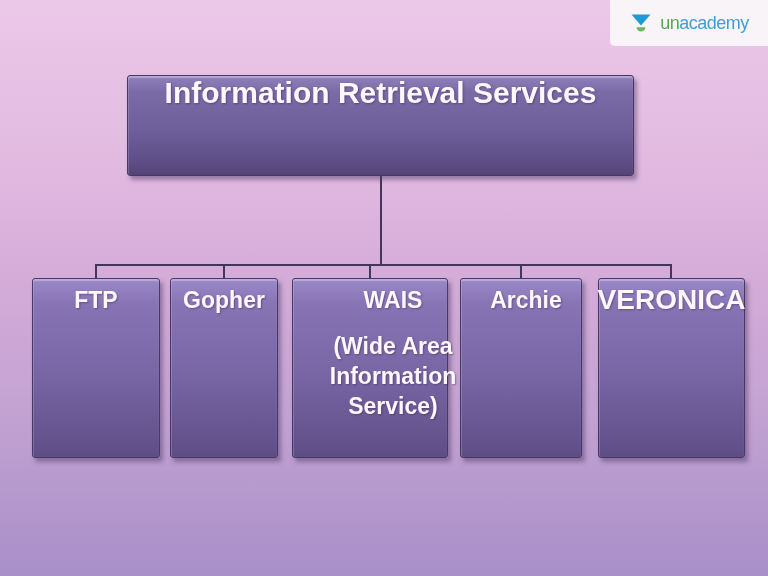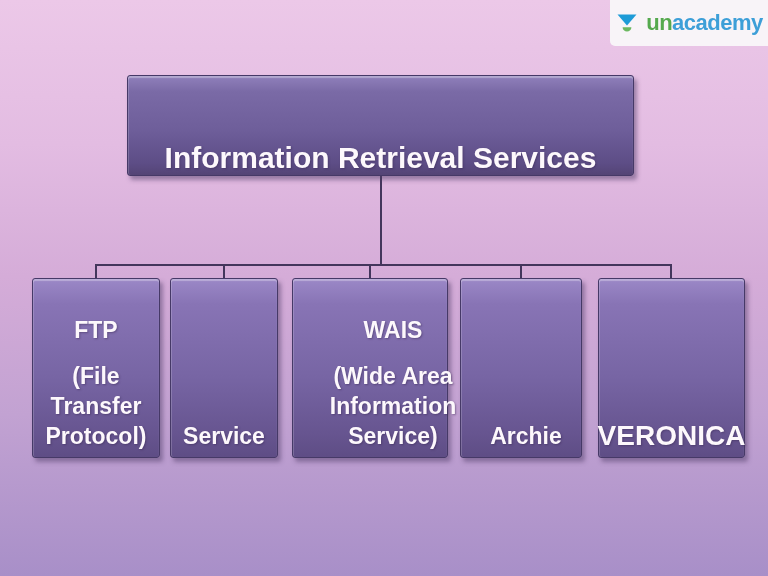--- a/index.html
+++ b/index.html
@@ -28,22 +28,22 @@
     height: 46px;
     background: #f8f4f8;
     border-bottom-left-radius: 5px;
     display: flex;
     align-items: center;
     justify-content: center;
     gap: 7px;
   }
   .logo-glyph { width: 24px; height: 24px; position: relative; flex: 0 0 auto; }
   .logo-wordmark {
-    font-size: 22px;
-    font-weight: 700;
+    font-size: 18px;
+    font-weight: 400;
     letter-spacing: -0.5px;
     line-height: 1;
     white-space: nowrap;
   }
   .logo-un { color: #55a94e; }
   .logo-academy { color: #3d9fd8; }
 
   
   .connector {
     position: absolute;
@@ -53,21 +53,21 @@
   
   .node {
     position: absolute;
     border: 1px solid #463967;
     border-radius: 3px;
     color: #fdf8fc;
     text-align: center;
     display: flex;
     flex-direction: column;
     align-items: center;
-    justify-content: flex-end;
+    justify-content: flex-start;
     box-shadow:
       3px 4px 4px rgba(82, 62, 105, 0.5),
       inset 0 2px 1px rgba(255, 255, 255, 0.32),
       inset 1px 0 0 rgba(255, 255, 255, 0.15);
     text-shadow: 1px 1px 2px rgba(55, 38, 80, 0.45);
   }
   .node-root {
     left: 127px; top: 75px; width: 507px; height: 101px;
     background: linear-gradient(180deg,
       #9080bb 0%, #7a6aa6 16%, #6e5e9a 55%, #5d4d86 88%, #544475 100%);
@@ -80,21 +80,20 @@
   .node-child {
     top: 278px; height: 180px;
     background: linear-gradient(180deg,
       #9b88c7 0%, #8874b5 14%, #7765a4 55%, #66548f 88%, #5e4d85 100%);
     padding: 6px 2px;
   }
   .node-child .node-title {
     font-size: 23px;
     font-weight: bold;
     line-height: 30px;
-    margin-top: 16px;
   }
   .node-child .node-subtitle {
     font-size: 23px;
     font-weight: bold;
     line-height: 30px;
     margin-top: 16px;
   }
   .node-ftp      { left: 32px;  width: 128px; }
   .node-gopher   { left: 170px; width: 108px; }
   .node-wais     { left: 292px; width: 156px; padding-left: 48px; }
@@ -124,25 +123,24 @@
   <div class="connector" style="left:369px; top:264px; width:2px; height:15px;"></div>
   <div class="connector" style="left:520px; top:264px; width:2px; height:15px;"></div>
   <div class="connector" style="left:670px; top:264px; width:2px; height:15px;"></div>
 
   <div class="node node-root">
     <div class="node-title">Information Retrieval Services</div>
   </div>
 
   <div class="node node-child node-ftp">
     <div class="node-title">FTP</div>
-    <div class="node-subtitle">(File Transfer Protocol)</div>
   </div>
 
   <div class="node node-child node-gopher">
-    <div class="node-title">Service</div>
+    <div class="node-title">Gopher</div>
   </div>
 
   <div class="node node-child node-wais">
     <div class="node-title">WAIS</div>
     <div class="node-subtitle">(Wide Area Information Service)</div>
   </div>
 
   <div class="node node-child node-archie">
     <div class="node-title">Archie</div>
   </div>

